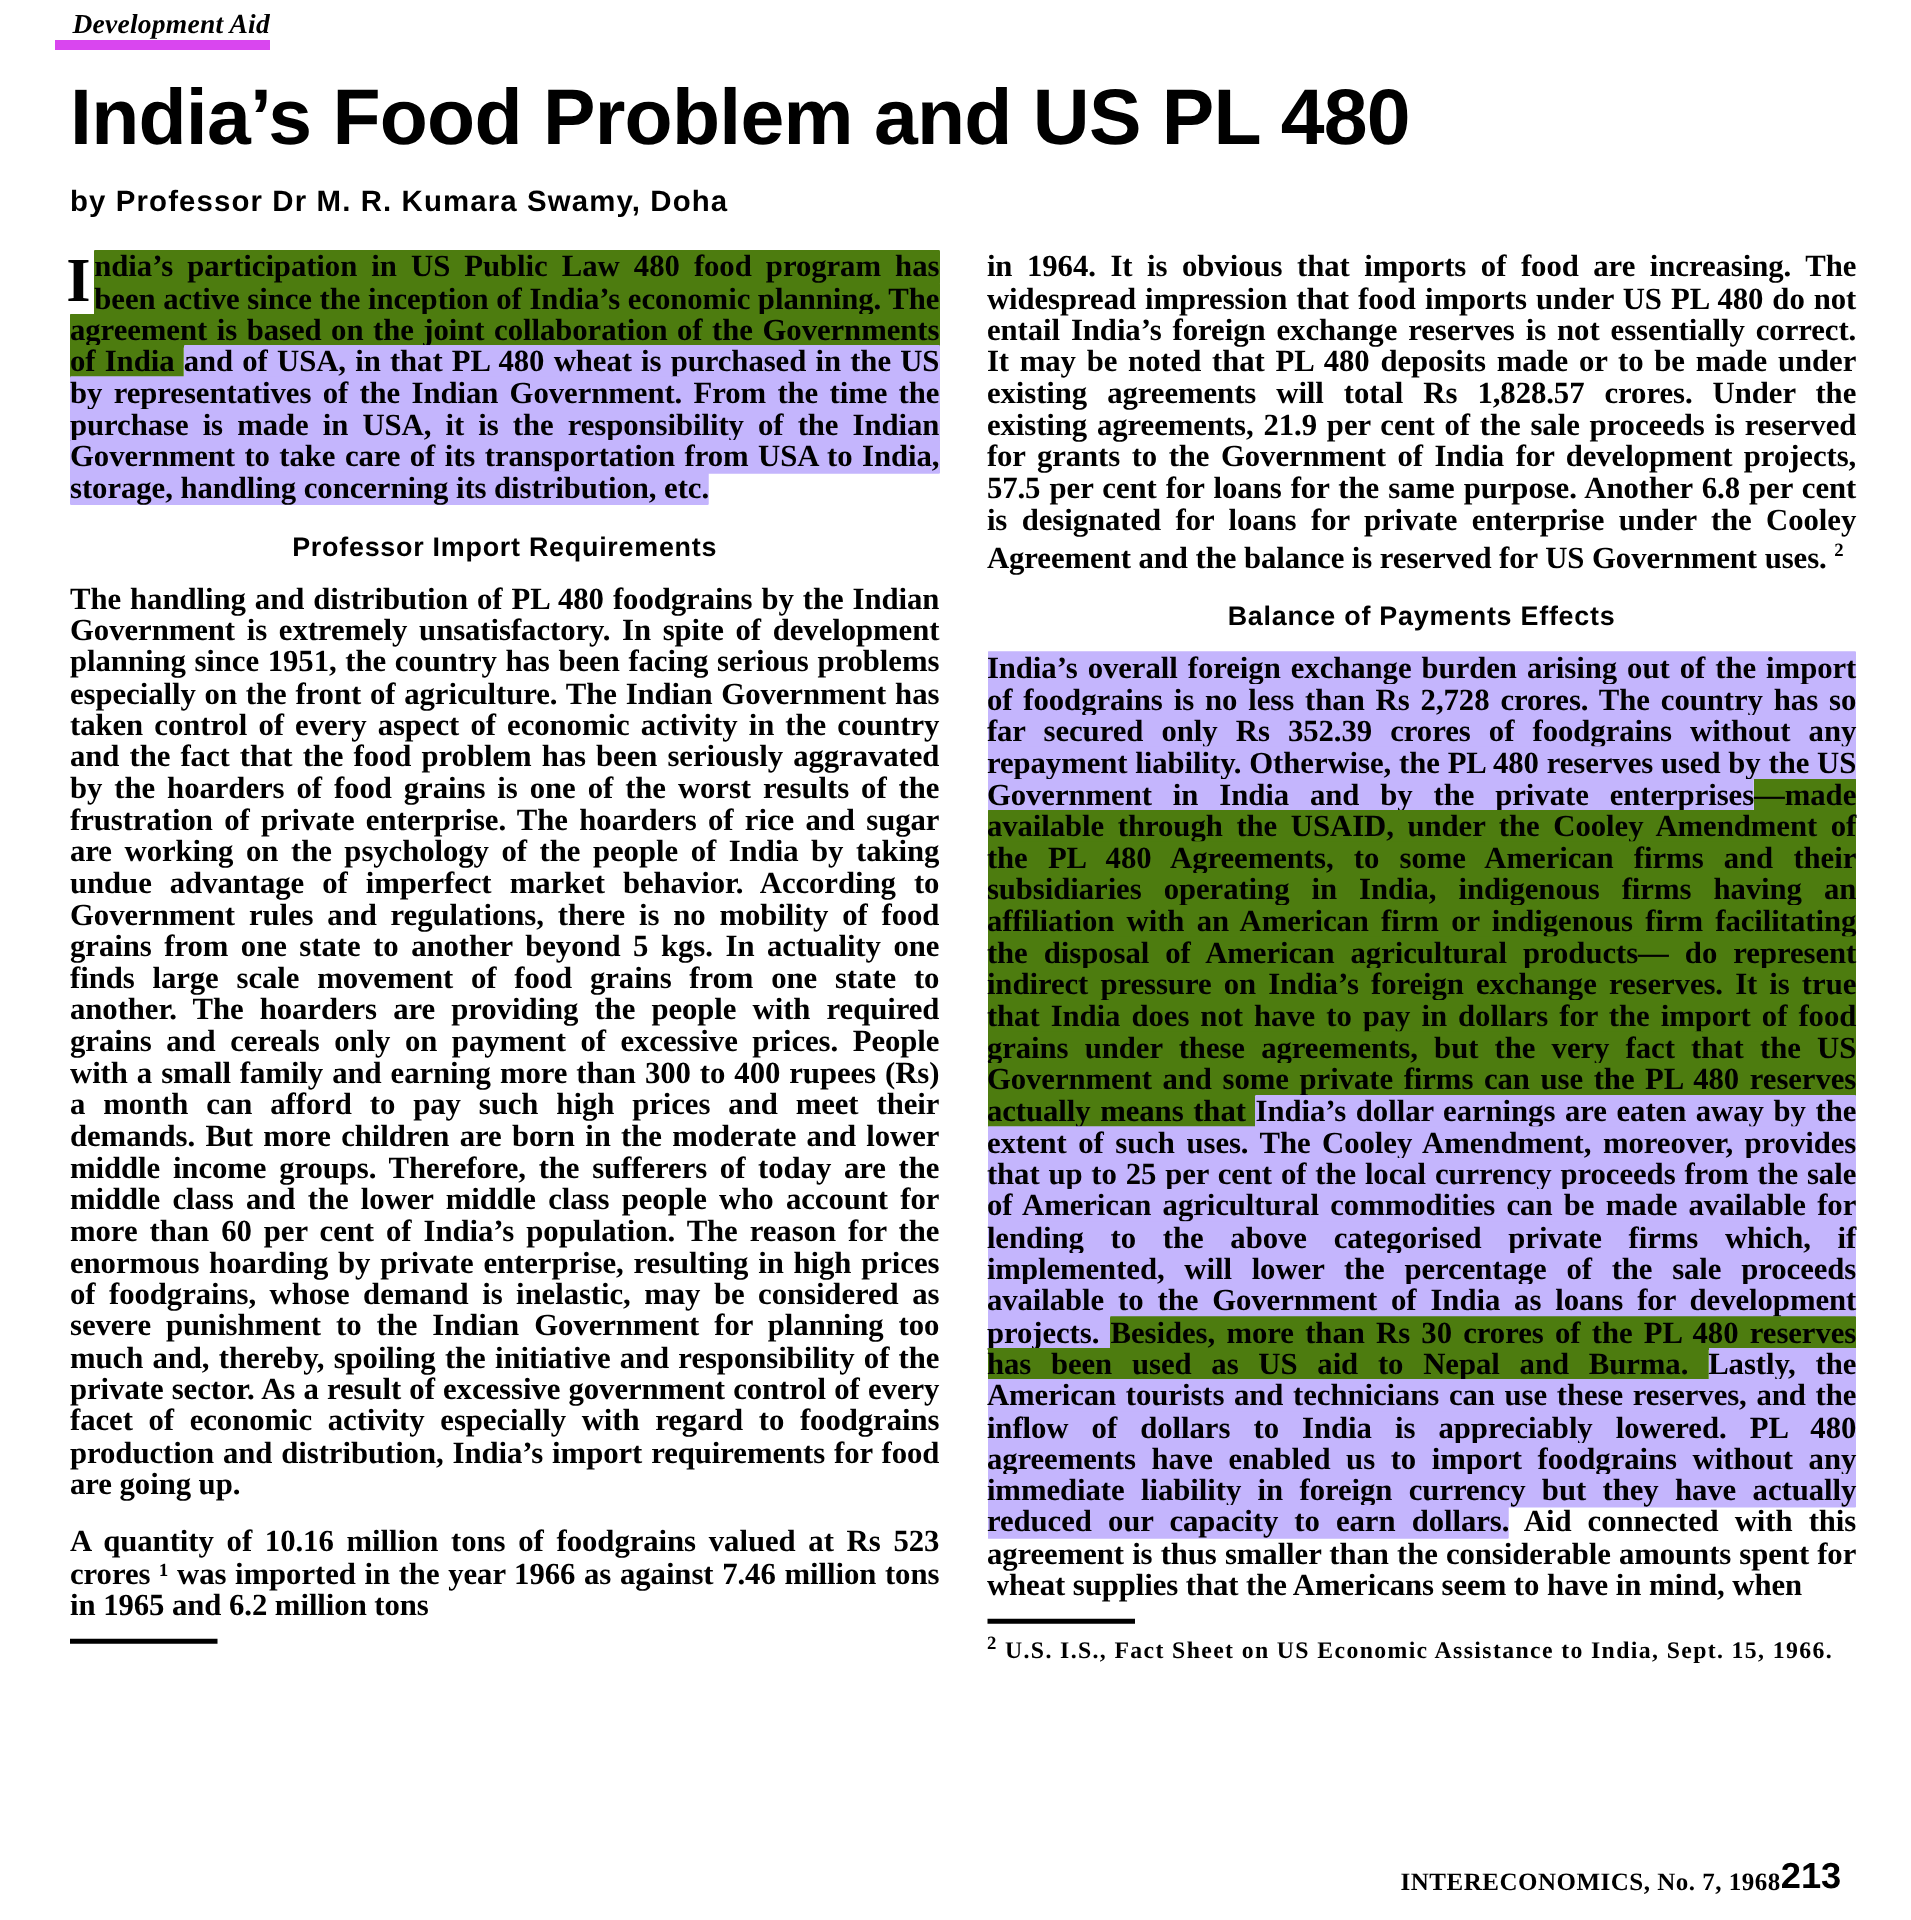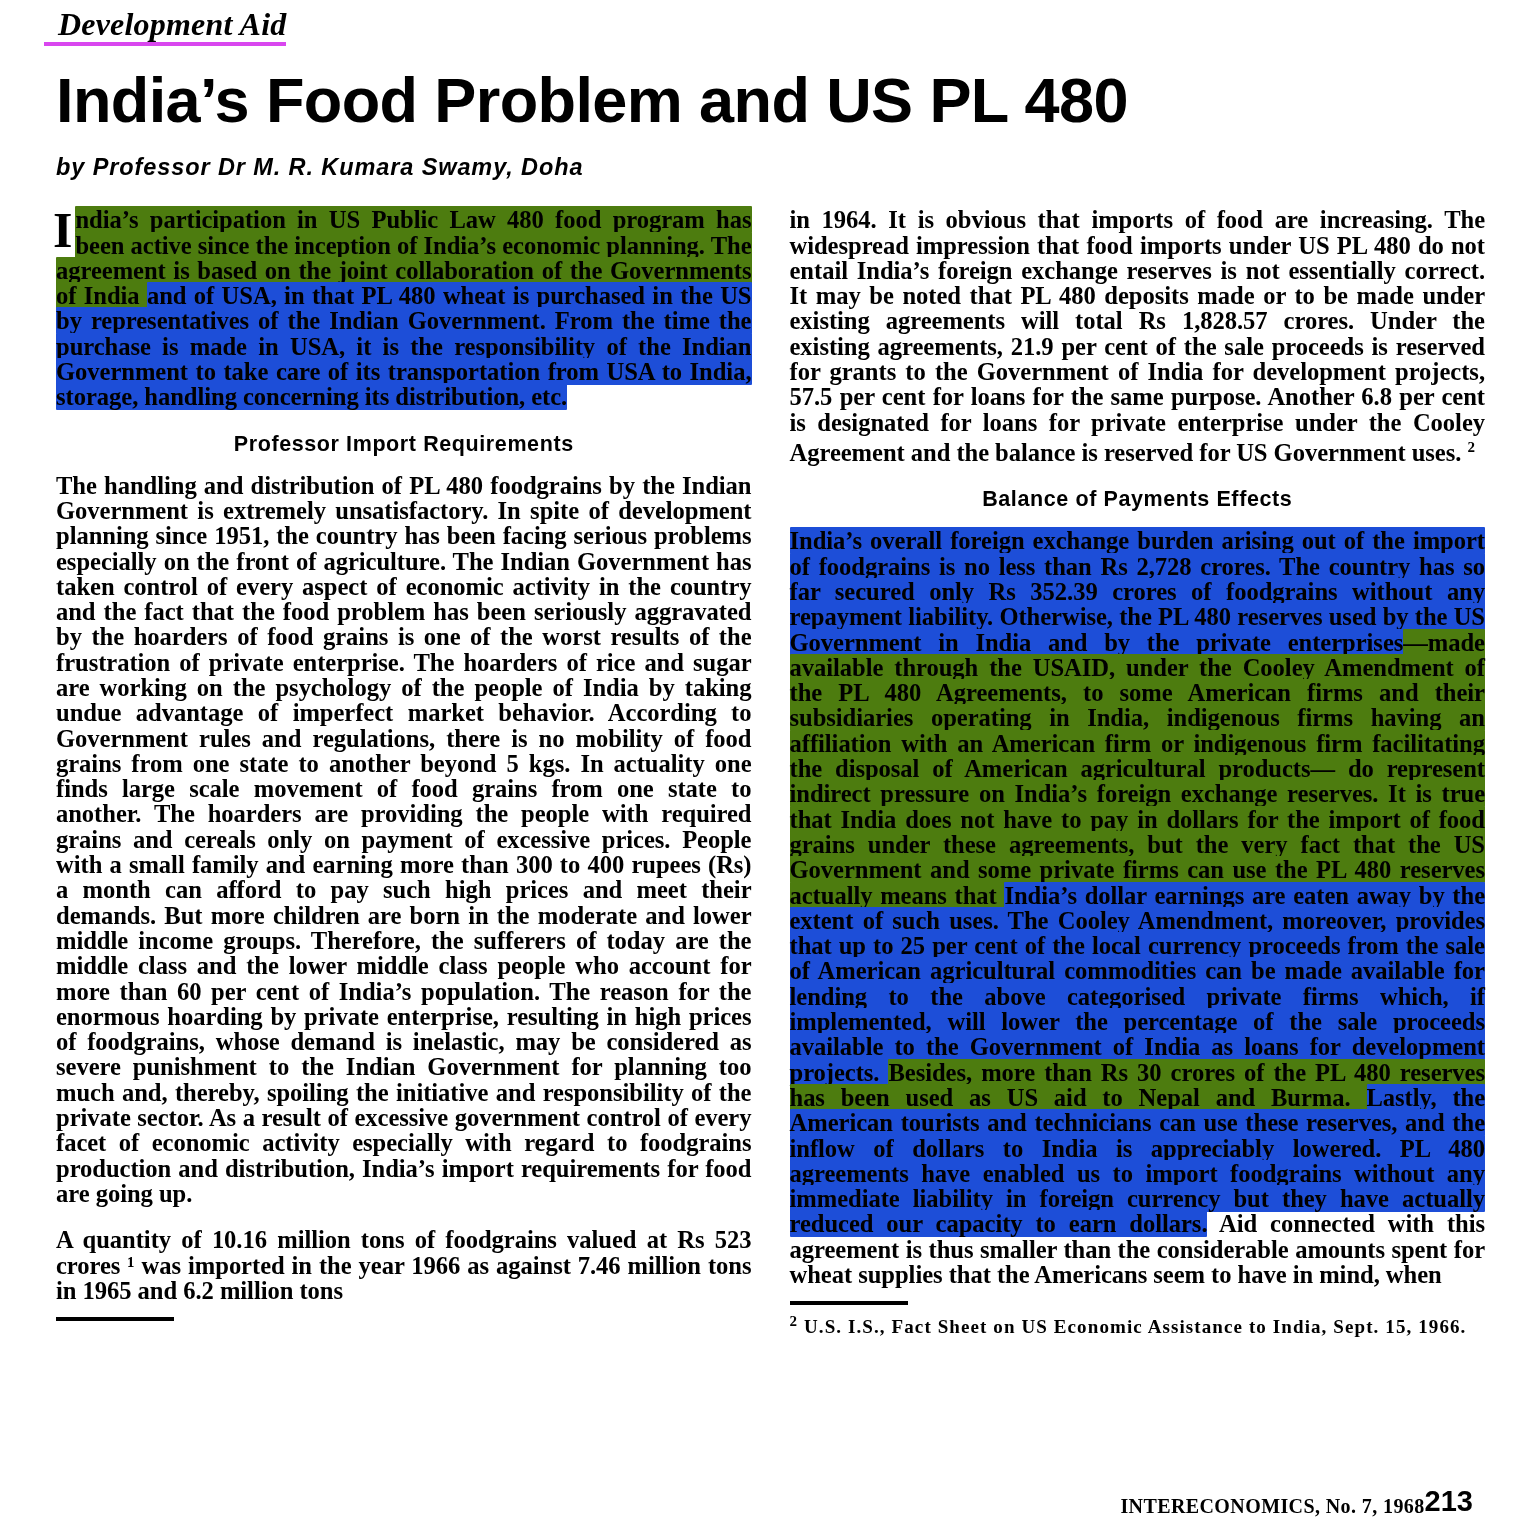--- a/index.html
+++ b/index.html
@@ -22,44 +22,43 @@
     height: 1536px;
     box-sizing: border-box;
     padding: 0 44px;
   }
 
   
   .kicker {
     font-family: "Liberation Serif", "DejaVu Serif", serif;
     font-style: italic;
     font-weight: bold;
-    font-size: 32px;
+    font-size: 22px;
     letter-spacing: .2px;
     padding: 6px 0 2px 14px;
     display: inline-block;
-    border-bottom: 4px solid #d946ef;
+    border-bottom: 8px solid #d946ef;
     line-height: 1.0;
   }
   .kicker-wrap { margin: 0 0 0 0; padding-top: 2px; }
 
   .headline {
     font-family: "Liberation Sans", "DejaVu Sans", sans-serif;
     font-weight: bold;
     font-size: 63px;
     line-height: 1.02;
     letter-spacing: -0.6px;
     margin: 22px 0 0 12px;
   }
   .byline {
     font-family: "Liberation Sans", "DejaVu Sans", sans-serif;
     font-weight: bold;
     font-size: 23.5px;
     letter-spacing: .9px;
     margin: 22px 0 0 12px;
-    font-style: italic;
   }
 
   
   .columns {
     position: relative;
     display: flex;
     gap: 38px;
     margin-top: 26px;
     padding: 0 0 0 12px;
   }
@@ -103,21 +102,21 @@
 
   
   mark.hl-y, mark.hl-g {
     color: #000;
     padding: 0;
     box-decoration-break: clone;
     -webkit-box-decoration-break: clone;
     border-radius: 1px;
   }
   mark.hl-y { background: #4d7c0f; }
-  mark.hl-g { background: #1d4ed8; }
+  mark.hl-g { background: #c4b5fd; }
   .col > p.body, .col > .secthead, .col > .fnwrap { position: relative; z-index: 2; }
 
   
   .fnwrap { margin-top: 14px; }
   .fnrule {
     width: 118px;
     border: 0;
     border-top: 4px solid #000;
     margin: 0 0 6px 0;
   }

